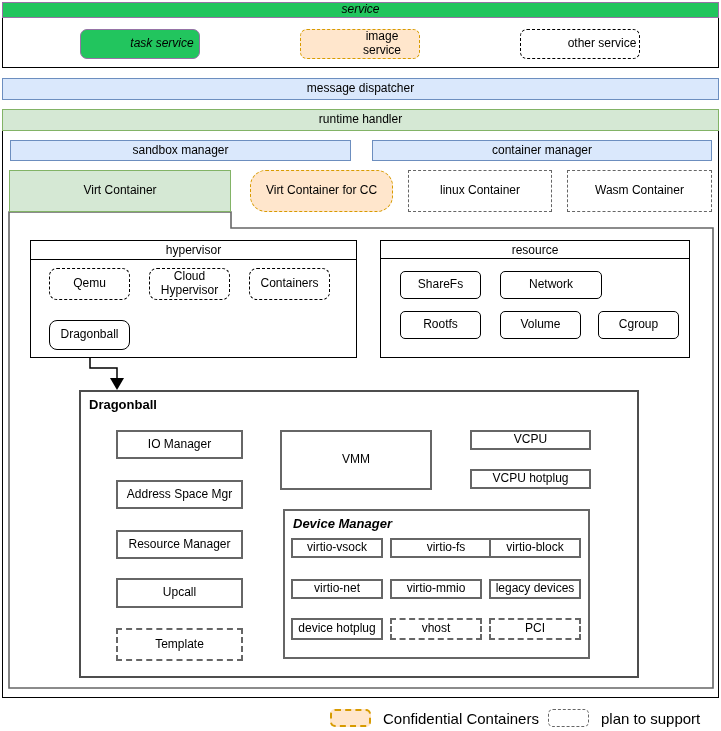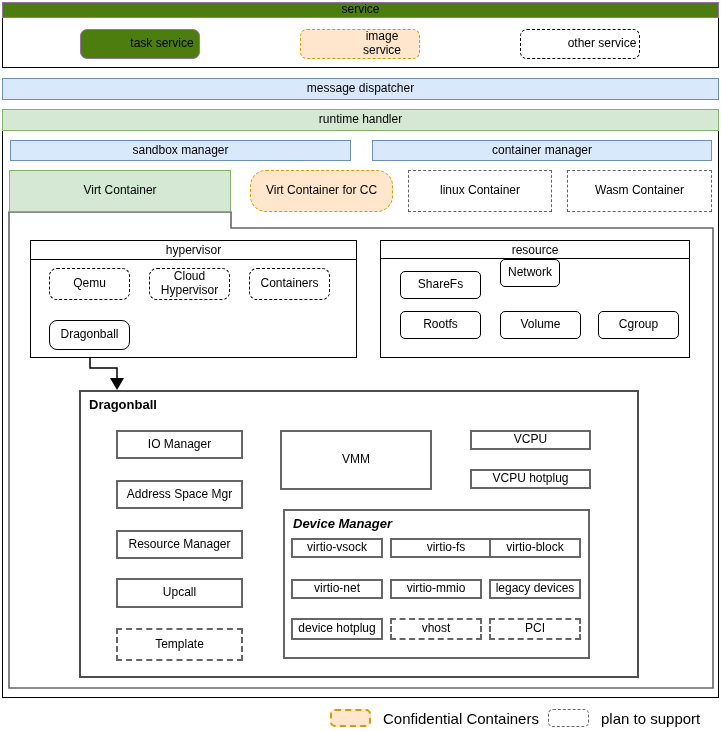--- a/index.html
+++ b/index.html
@@ -8,21 +8,21 @@
     font-family:"Liberation Sans",sans-serif;color:#000;overflow:hidden;
   }
   .abs{position:absolute;box-sizing:border-box;}
   .box{
     position:absolute;box-sizing:border-box;display:flex;align-items:center;
     justify-content:center;text-align:center;font-size:12px;line-height:1.15;
     background:#fff;color:#000;
   }
   .bar{font-size:12px;}
   
-  .f-purple{background:#4d7c0f;}
+  .f-purple{background:#22c55e;font-style:italic;}
   .f-blue{background:#DAE8FC;}
   .f-green{background:#D5E8D4;}
   .f-orange{background:#FFE6CC;border-radius:16px;}
   .f-white{background:#ffffff;}
   
   .b-purple{border:1px solid #9673A6;}
   .b-blue{border:1px solid #6C8EBF;}
   .b-green{border:1px solid #82B366;}
   .b-orange-d{border:1px dashed #D79B00;}
   .b-black{border:1px solid #000;}
@@ -119,21 +119,21 @@
     </div>
   </div>
 
   <div class="panel" style="left:380px;top:240px;width:310px;height:118px;">
     <div class="panel-hdr" style="height:18px;">
       <span>resource</span>
     </div>
     <div class="box f-white b-black r5" style="left:19px;top:30px;width:81px;height:28px;">
       <span>ShareFs</span>
     </div>
-    <div class="box f-white b-black r5" style="left:119px;top:18px;width:60px;height:28px;">
+    <div class="box f-white b-black r5" style="left:119px;top:30px;width:102px;height:28px;">
       <span>Network</span>
     </div>
     <div class="box f-white b-black r5" style="left:19px;top:70px;width:81px;height:28px;">
       <span>Rootfs</span>
     </div>
     <div class="box f-white b-black r5" style="left:119px;top:70px;width:81px;height:28px;">
       <span>Volume</span>
     </div>
     <div class="box f-white b-black r5" style="left:217px;top:70px;width:81px;height:28px;">
       <span>Cgroup</span>

